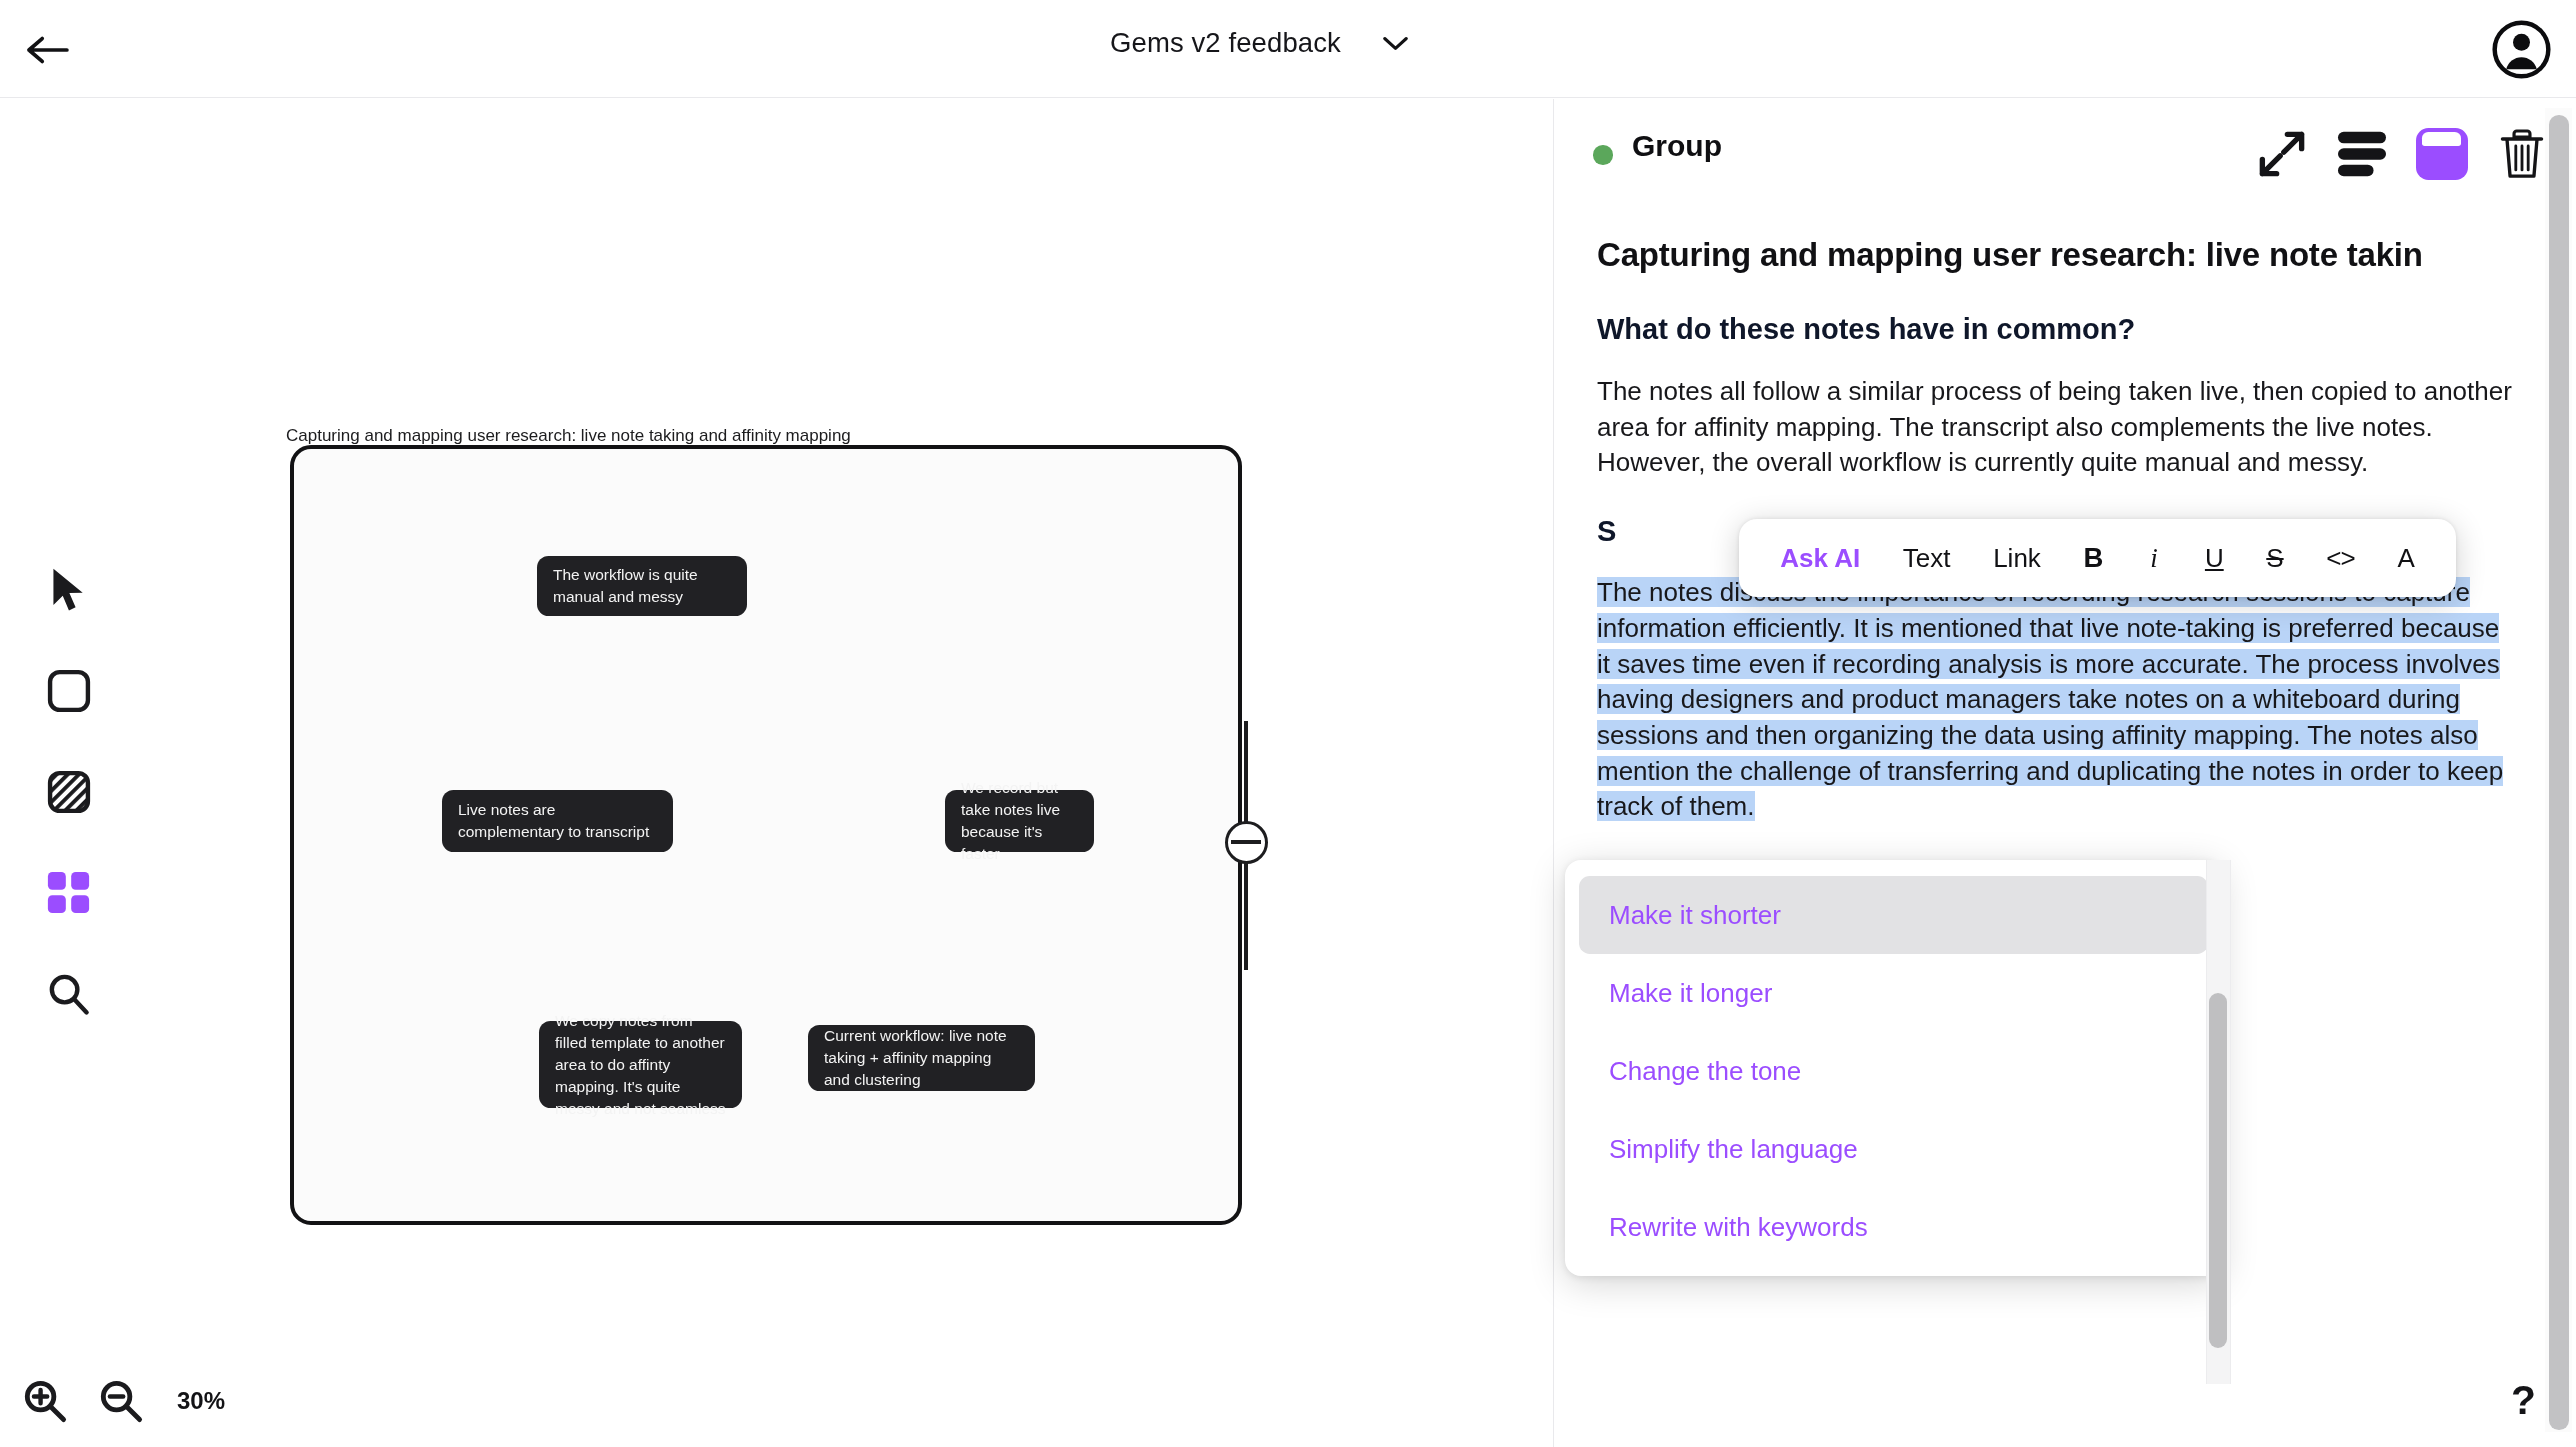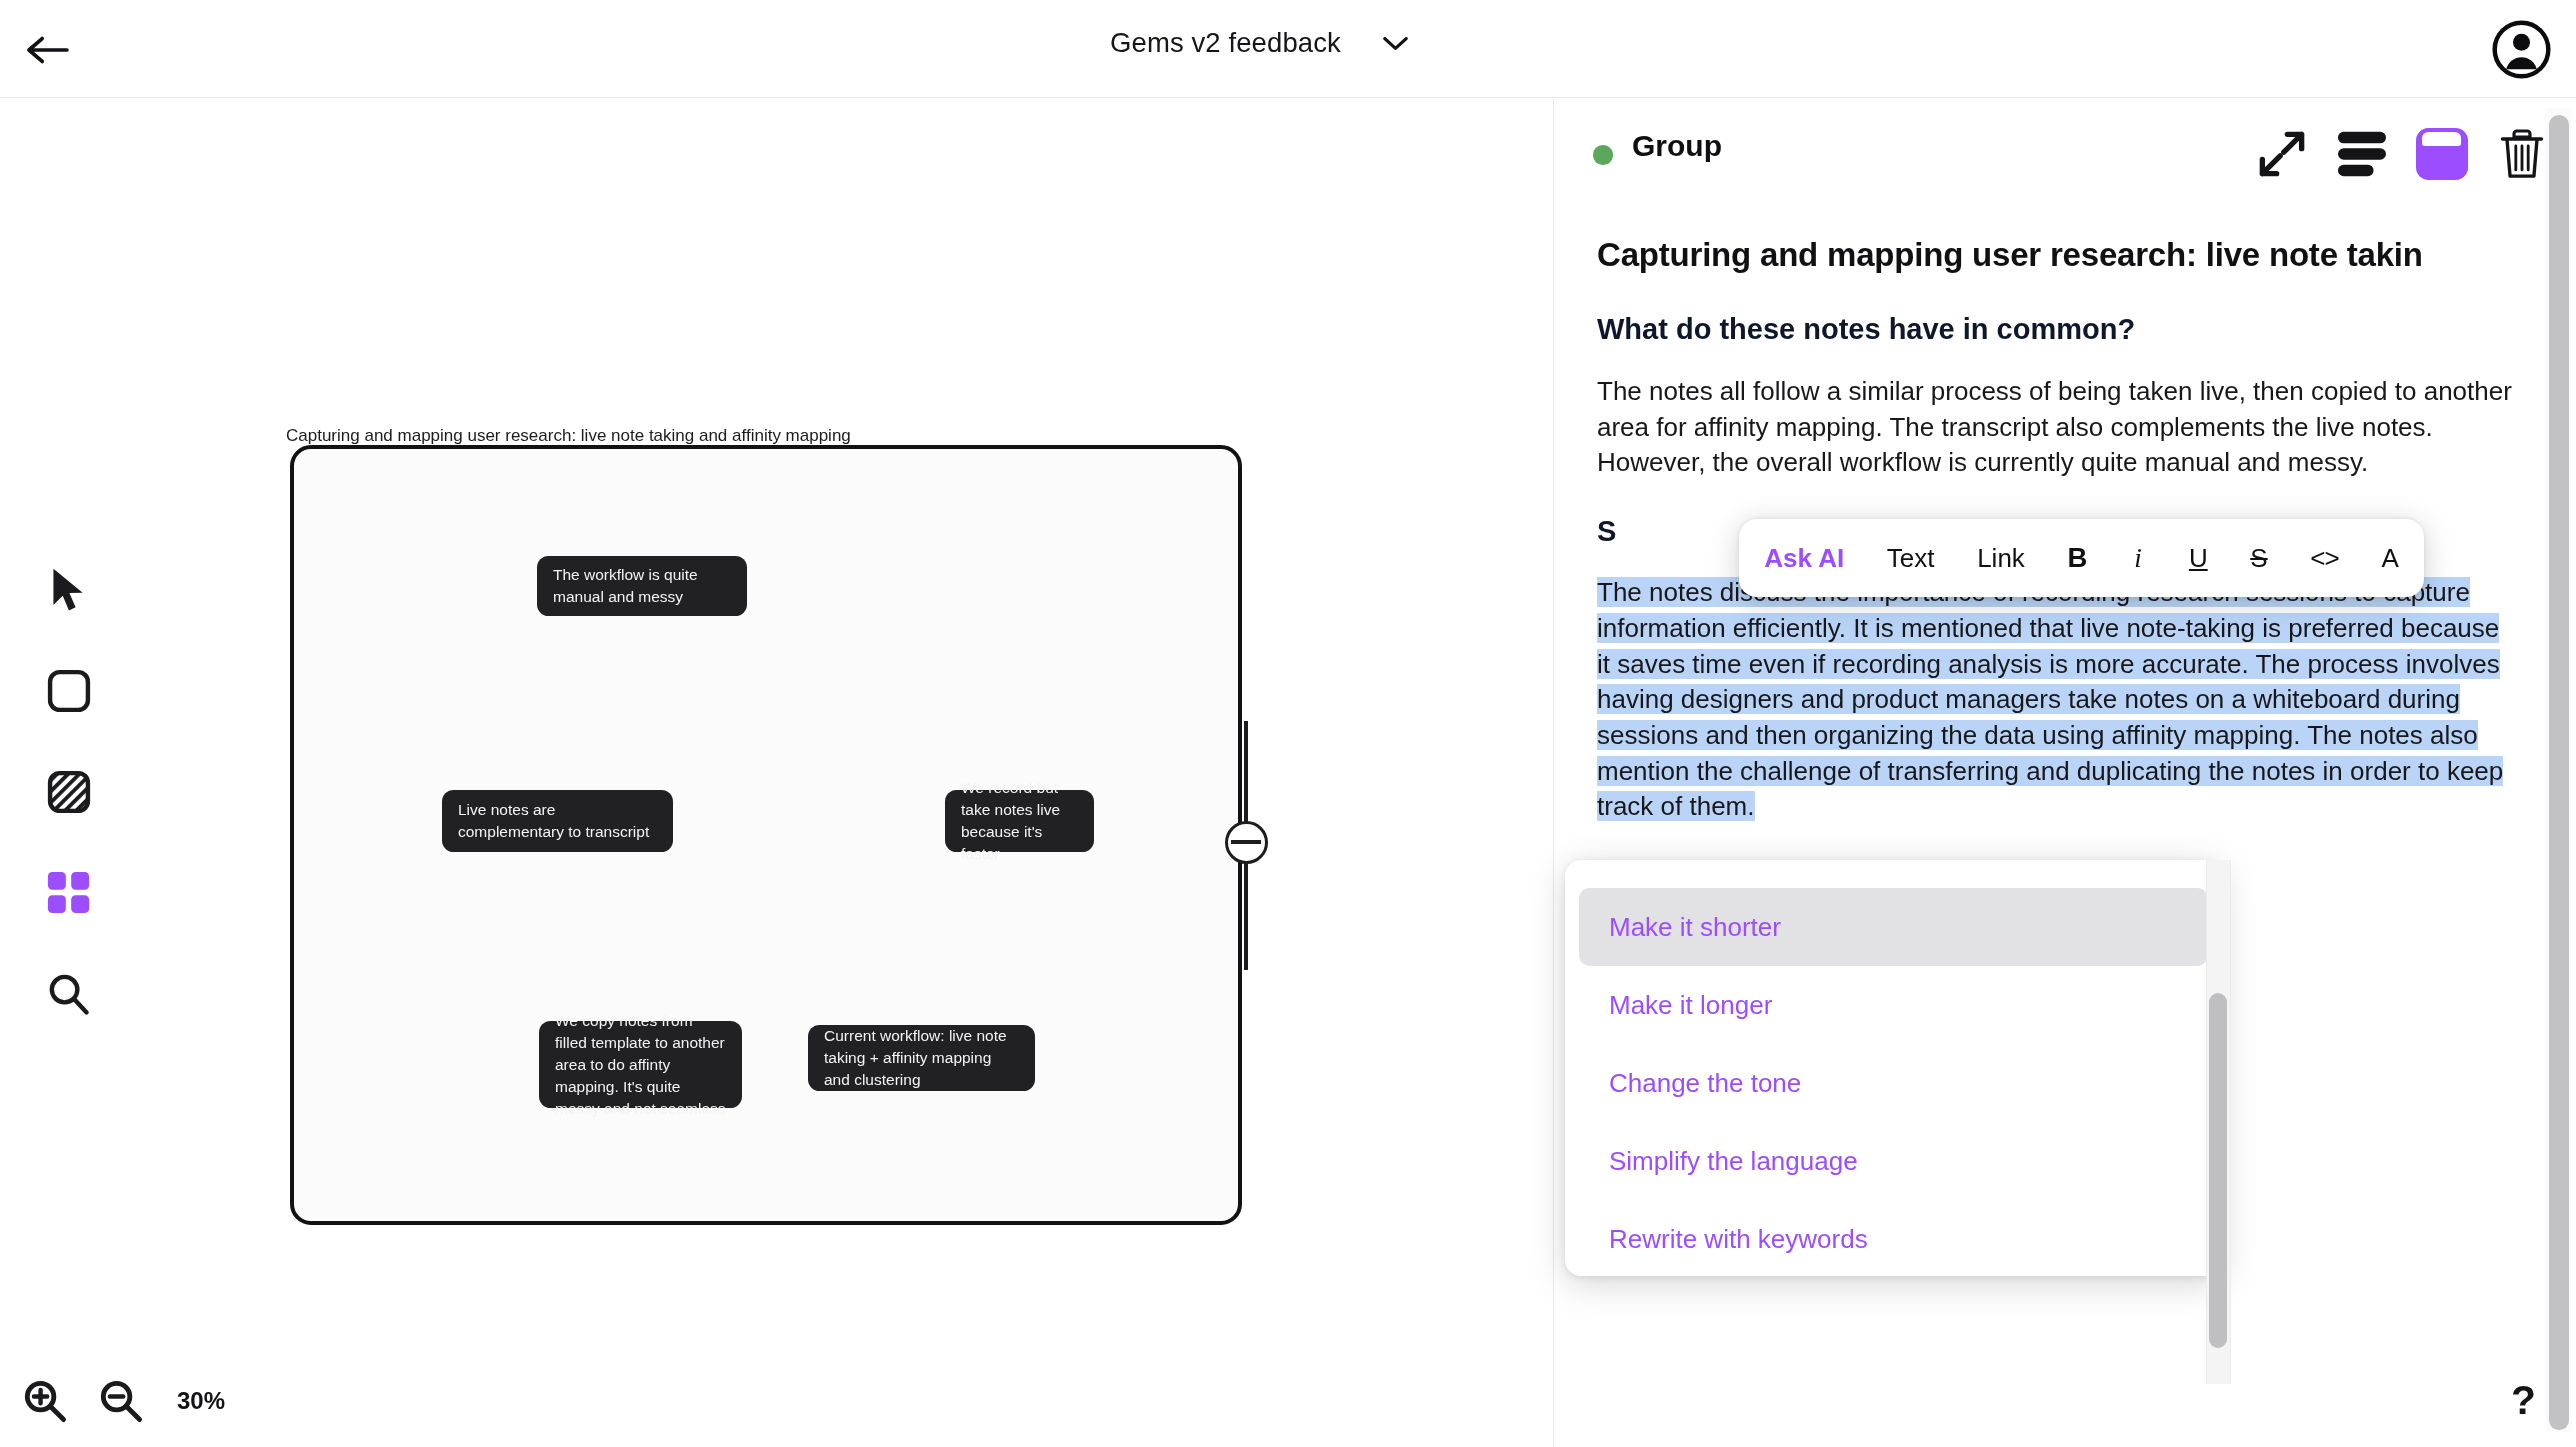--- a/index.html
+++ b/index.html
@@ -150,21 +150,21 @@
   .doc-h2.partial { margin-top: 32px; }
 
   
   .fmt-toolbar {
     position: absolute; left: 1739px; top: 519px;
     background: #ffffff;
     border-radius: 18px;
     box-shadow: 0 5.3px 30px rgba(0,0,0,.19), 0 0.9px 4.4px rgba(0,0,0,.10);
     height: 78px;
     display: flex; align-items: center;
-    padding: 0 20px; gap: 32px;
+    padding: 0 36px; gap: 32px;
     z-index: 40;
   }
   .fmt-item {
     font-size: 26px; color: #111114; cursor: pointer; white-space: nowrap;
     display: flex; align-items: center; justify-content: center; min-width: 27px;
     padding: 3.6px 5.3px;
   }
   .fmt-item.ai { color: #9b4dff; font-weight: bold; }
   .fmt-item.b { font-weight: bold; font-size: 27.5px; }
   .fmt-item.i { font-style: italic; font-family: "Liberation Serif", serif; font-size: 27px; }
@@ -173,21 +173,21 @@
   .fmt-item.code { letter-spacing: -0.9px; }
 
   
   .ai-menu {
     position: absolute; left: 1565px; top: 860px;
     width: 657px; height: 416px;
     background: #ffffff;
     border-radius: 16px;
     box-shadow: 0 7px 36px rgba(0,0,0,.17), 0 1.8px 7px rgba(0,0,0,.08);
     z-index: 50;
-    padding: 28px 14px;
+    padding: 16px 14px;
     overflow: hidden;
   }
   .ai-item {
     height: 78px; display: flex; align-items: center;
     padding-left: 30px;
     font-size: 26px; color: #9b4dff; cursor: pointer;
     border-radius: 10.7px;
   }
   .ai-item.active { background: #e2e2e4; }
   .ai-menu-scroll-track {

